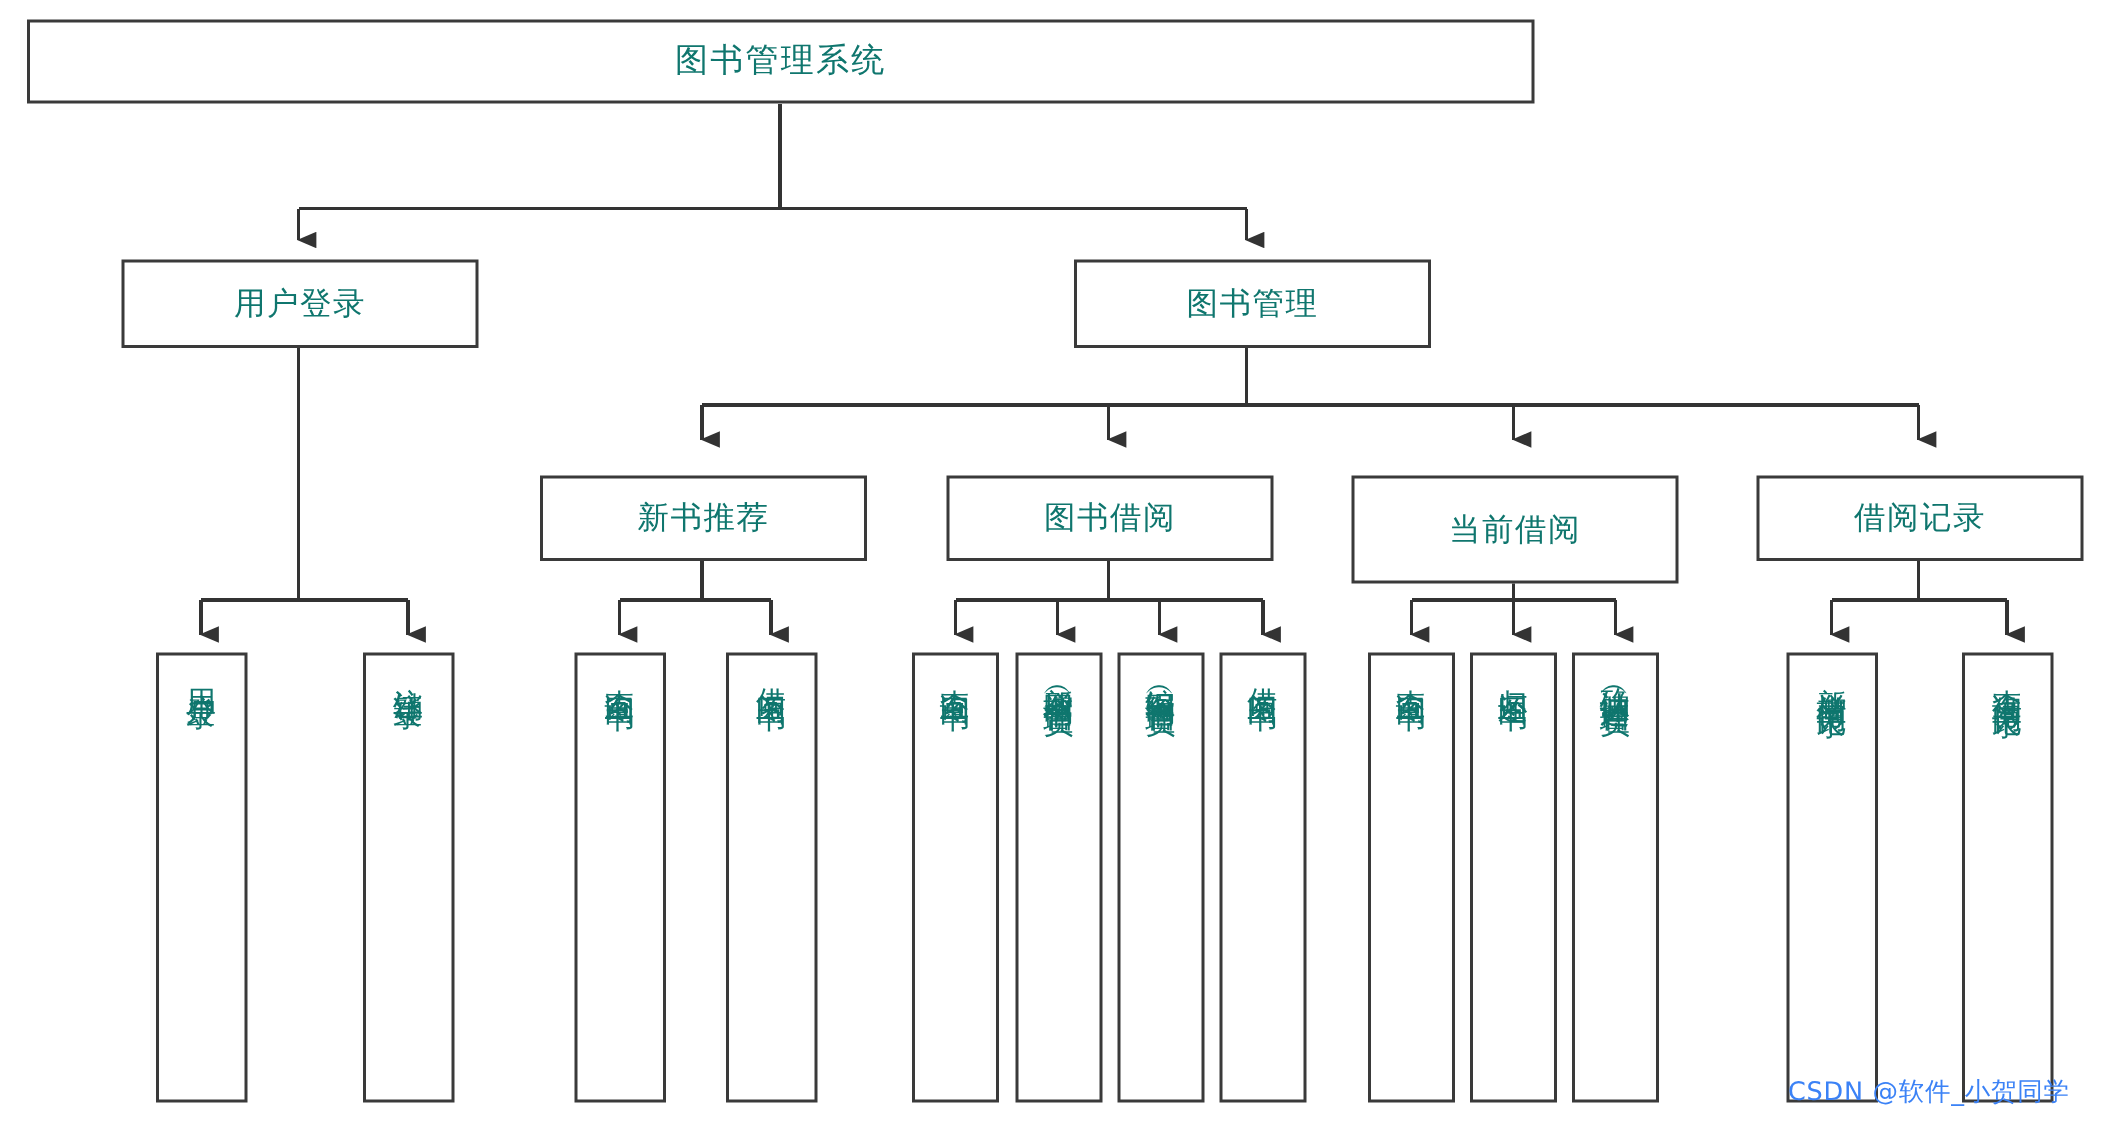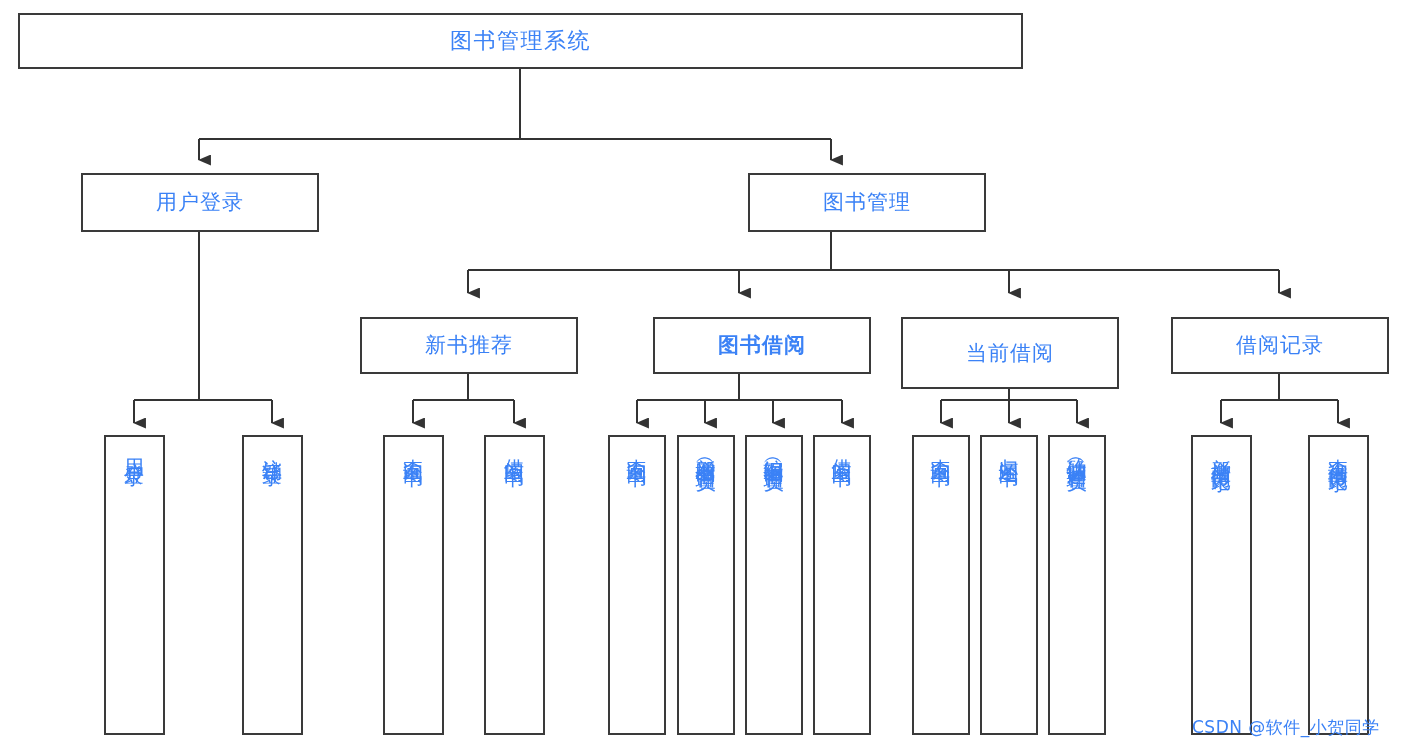--- a/index.html
+++ b/index.html
@@ -34,21 +34,21 @@
     display: flex;
     align-items: center;
     justify-content: center;
     color: #262626;
     text-align: center;
     z-index: 2;
   }
   .node-label {
     display: block;
     line-height: 1.18;
-    color: #3b82f6;
+    color: #0f766e;
     white-space: nowrap;
   }
   
   .h-node .node-label {
     font-size: 21px;
     letter-spacing: 1px;
   }
   #node-root .node-label {
     font-size: 22px;
     letter-spacing: 1.5px;
@@ -135,29 +135,29 @@
   </svg>
 
   <div class="node h-node" id="node-root" style="left:18px; top:13px; width:1005px; height:56px;">
     <span class="node-label">图书管理系统</span>
   </div>
 
   <div class="node h-node" id="node-user-login" style="left:81px; top:173px; width:238px; height:59px;">
     <span class="node-label">用户登录</span>
   </div>
 
-  <div class="node h-node" id="node-book-manage" style="left:748px; top:173px; width:238px; height:59px;">
+  <div class="node h-node" id="node-book-manage" style="left:716px; top:173px; width:238px; height:59px;">
     <span class="node-label">图书管理</span>
   </div>
 
   <div class="node h-node" id="node-new-book-recommend" style="left:360px; top:317px; width:218px; height:57px;">
     <span class="node-label">新书推荐</span>
   </div>
 
-  <div class="node h-node" id="node-book-borrow" style="left:653px; top:317px; width:218px; height:57px;font-weight:bold;">
+  <div class="node h-node" id="node-book-borrow" style="left:631px; top:317px; width:218px; height:57px;">
     <span class="node-label">图书借阅</span>
   </div>
 
   <div class="node h-node" id="node-current-borrow" style="left:901px; top:317px; width:218px; height:72px;">
     <span class="node-label">当前借阅</span>
   </div>
 
   <div class="node h-node" id="node-borrow-record" style="left:1171px; top:317px; width:218px; height:57px;">
     <span class="node-label">借阅记录</span>
   </div>

